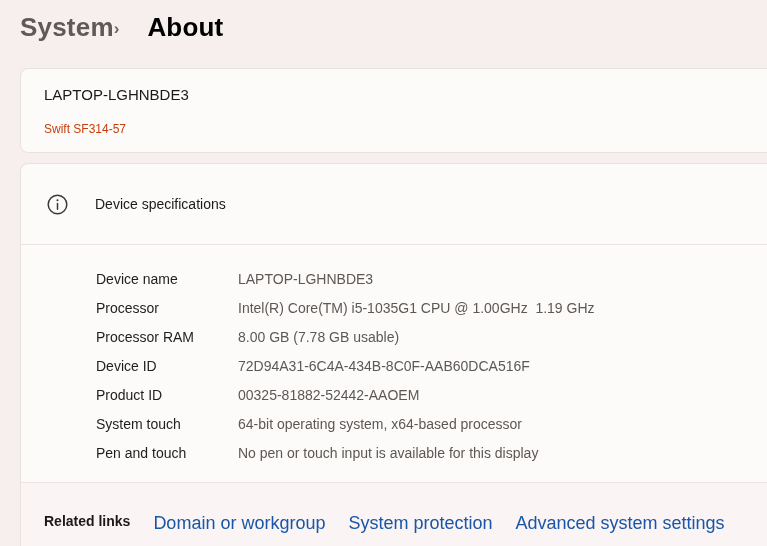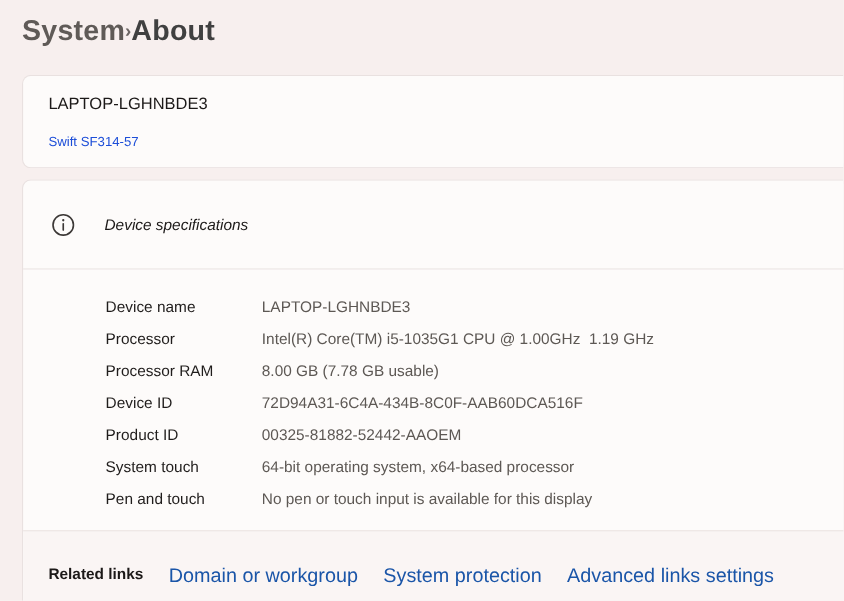--- a/index.html
+++ b/index.html
@@ -28,22 +28,23 @@
   }
   .breadcrumb .chevron {
     font-size: 17px;
     color: #6b6563;
     font-weight: 600;
     padding-top: 3px;
   }
   .breadcrumb .current {
     font-size: 26px;
     font-weight: 700;
-    color: #404040;
+    color: #000000;
     letter-spacing: 0.2px;
+    margin-left: 28px;
   }
   
   .card {
     background: #fdfbfa;
     border: 1px solid #e9e1e0;
     border-right: none;
     margin-left: 20px;
     box-sizing: border-box;
   }
   .device-card {
@@ -55,21 +56,21 @@
     justify-content: center;
     padding-left: 23px;
     gap: 3px;
   }
   .device-card .device-name {
     font-size: 15px;
     color: #1c1918;
   }
   .device-card .device-model {
     font-size: 12px;
-    color: #1d4ed8;
+    color: #c2410c;
     margin-top: 16px;
   }
   .specs-card {
     margin-top: 10px;
     border-radius: 8px 0 0 0;
     height: 384px;
     display: flex;
     flex-direction: column;
   }
   .specs-header {
@@ -83,21 +84,20 @@
   .info-icon {
     width: 21px;
     height: 21px;
     margin-right: 27px;
     flex: 0 0 21px;
   }
   .info-icon svg { display: block; }
   .specs-title {
     font-size: 14px;
     color: #1c1918;
-    font-style: italic;
   }
   
   .specs-table {
     padding: 19px 0 15px 75px;
   }
   .spec-row {
     height: 29px;
     display: flex;
     align-items: center;
     font-size: 14px;
@@ -190,16 +190,16 @@
     <div class="spec-row">
       <span class="spec-label">Pen and touch</span>
       <span class="spec-value">No pen or touch input is available for this display</span>
     </div>
   </div>
 
   <div class="related-footer">
     <span class="related-title">Related links</span>
     <a class="related-link">Domain or workgroup</a>
     <a class="related-link">System protection</a>
-    <a class="related-link">Advanced links settings</a>
+    <a class="related-link">Advanced system settings</a>
   </div>
 
 </div>
 
 </body></html>

